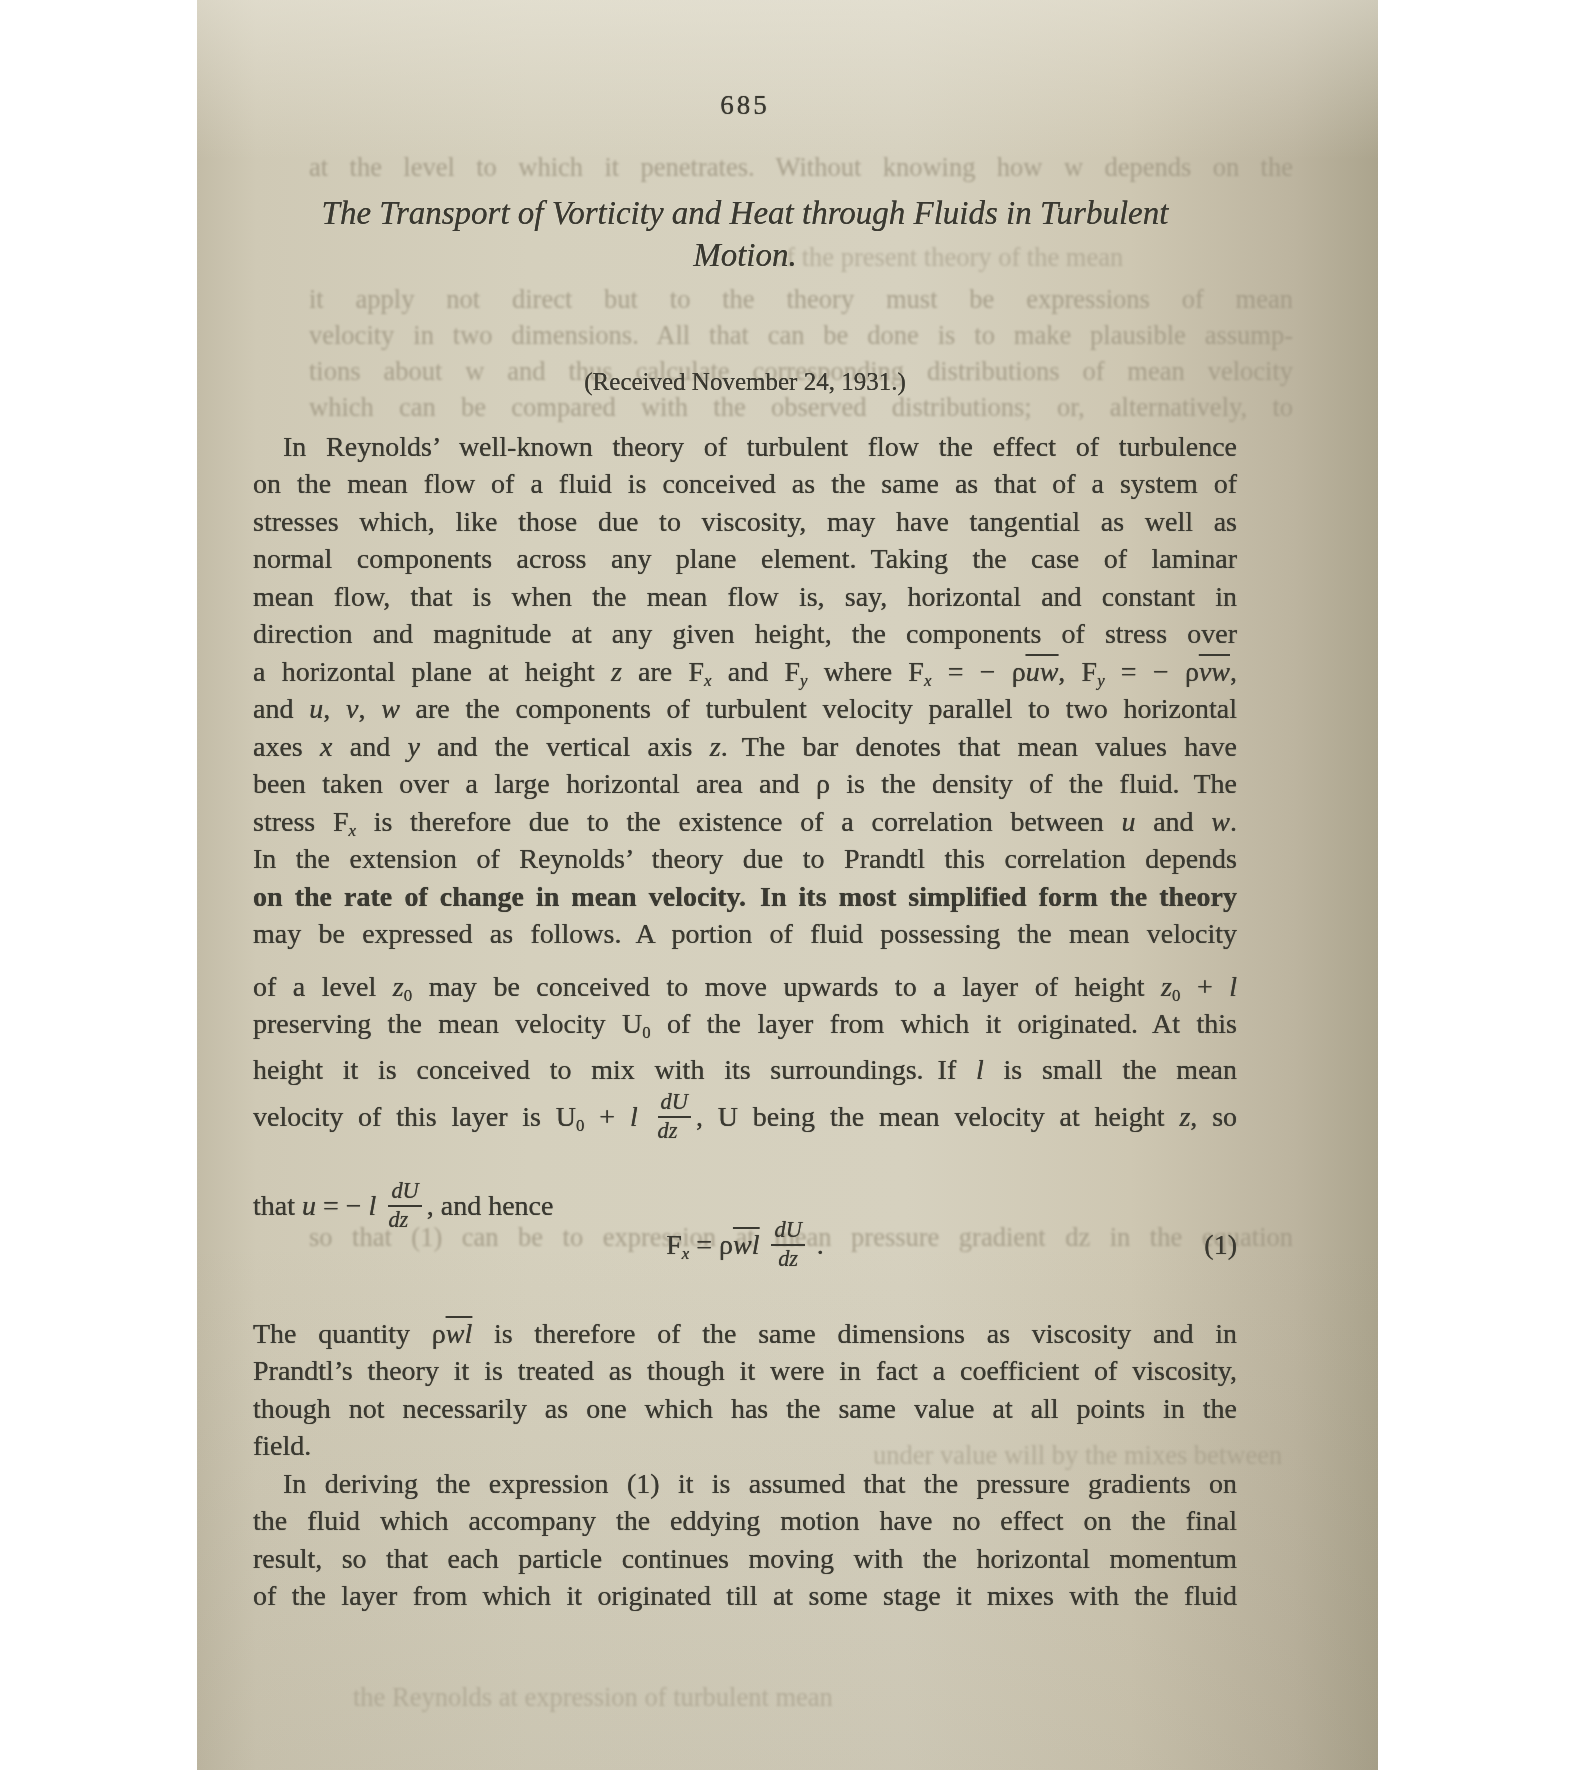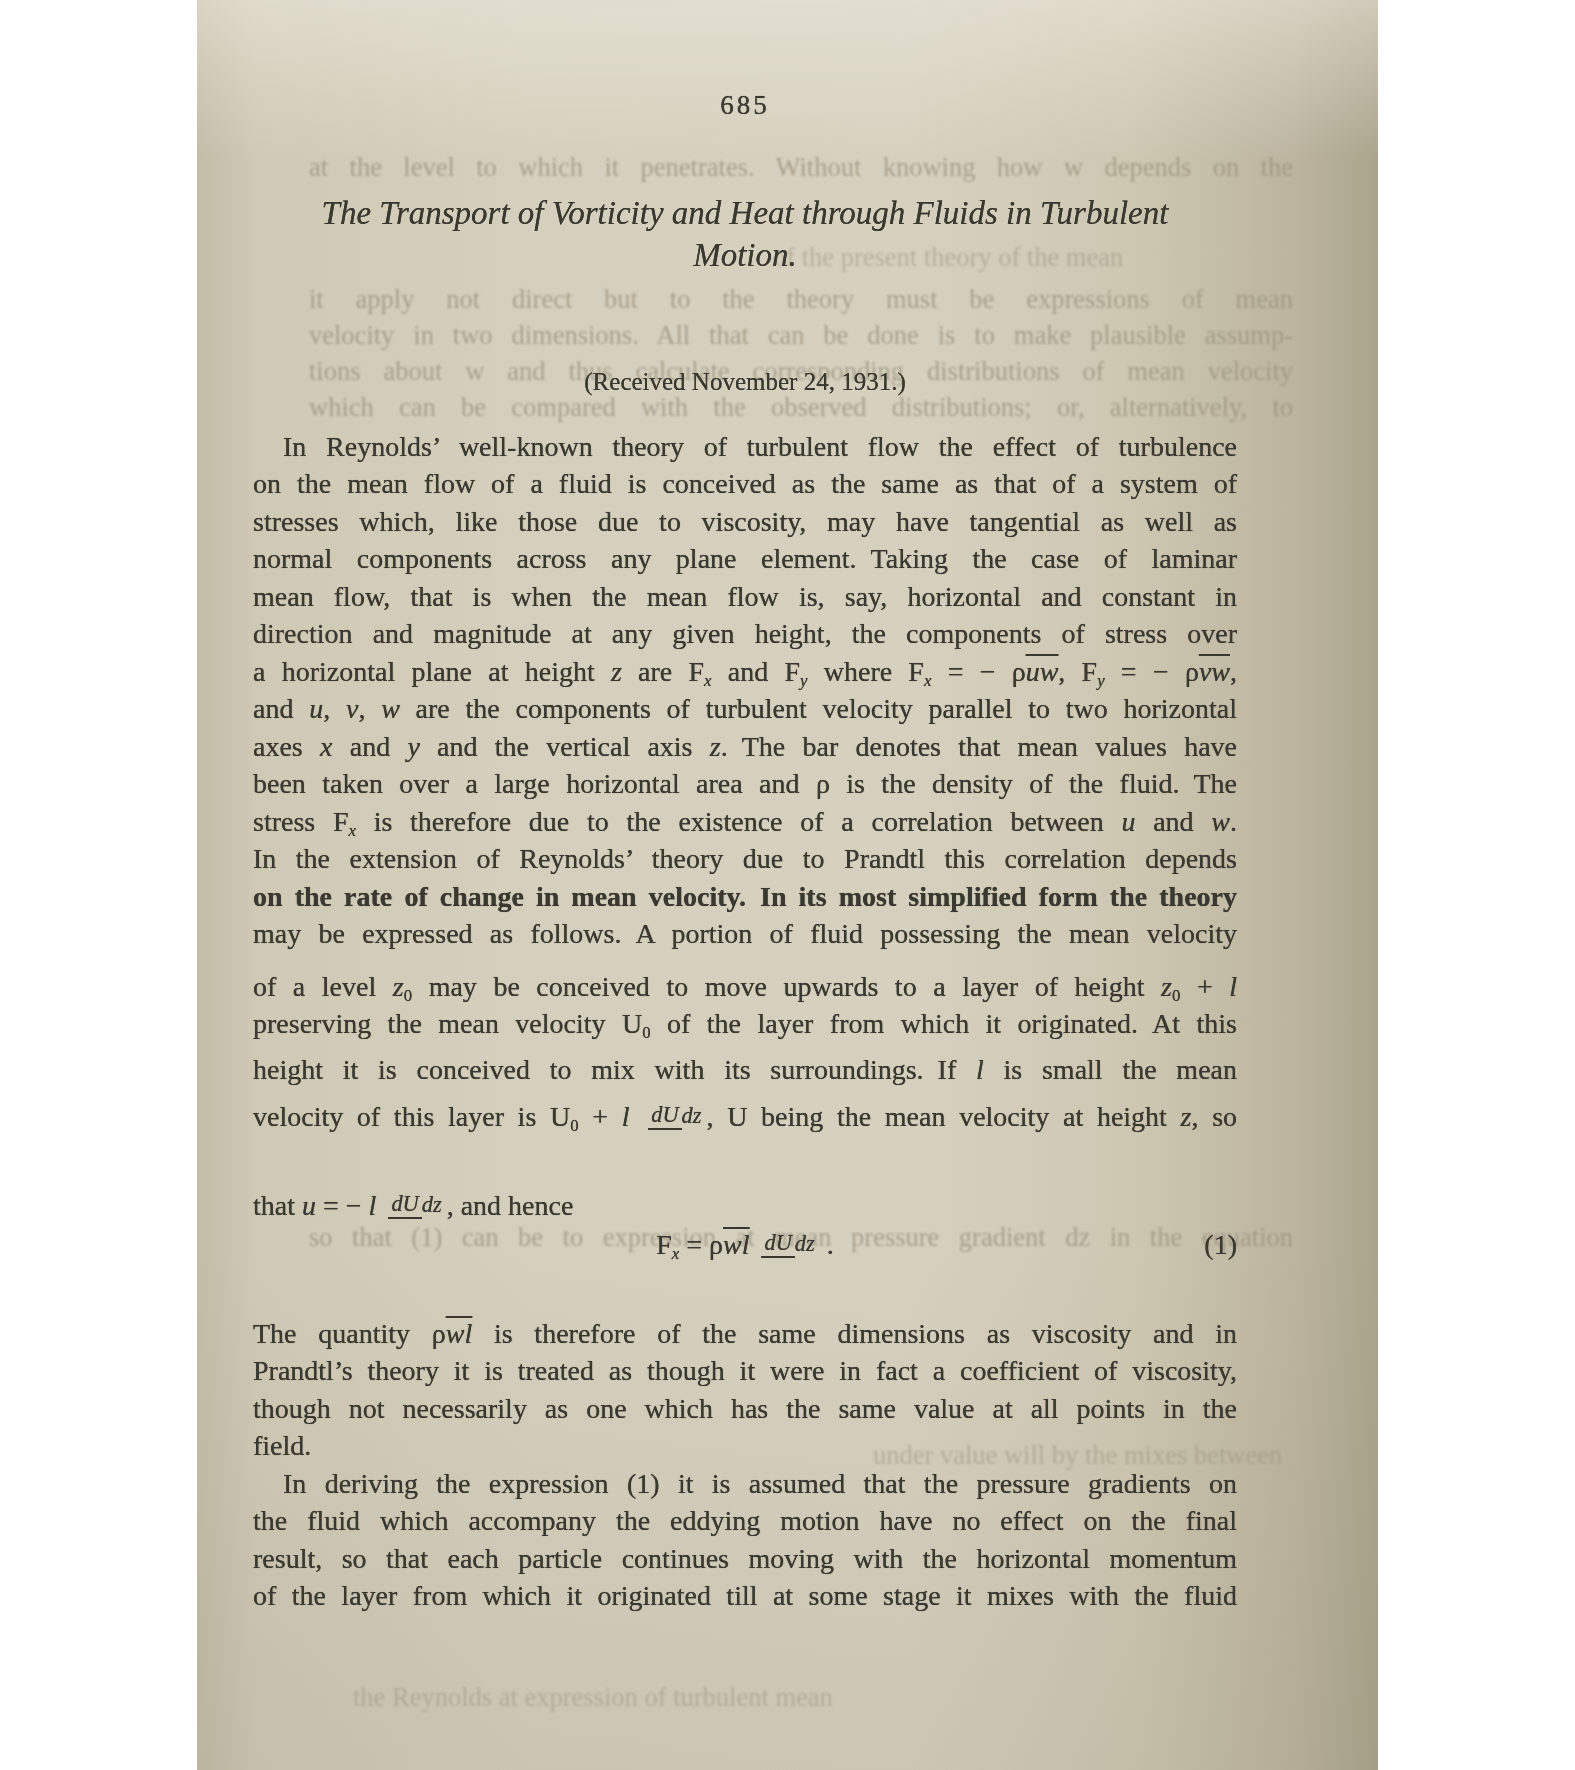--- a/index.html
+++ b/index.html
@@ -46,21 +46,21 @@
     text-shadow:0 0 0.7px currentColor; white-space:normal;
   }
   .bline.left{text-align:left; text-align-last:left;}
   .bline.ind{text-indent:30px;}
   .bline.eq{text-align:center; text-align-last:center;}
   .seg-i{font-style:italic;}
   .seg-sub{font-style:italic; font-size:0.60em; vertical-align:-0.30em;}
   .seg-subr{font-size:0.60em; vertical-align:-0.30em;}
   .seg-ov{font-style:italic; text-decoration:overline; text-decoration-thickness:1.6px; text-underline-offset:2px;}
   .fr{
-    display:inline-flex; flex-direction:row; vertical-align:middle;
+    display:inline-flex; flex-direction:column; vertical-align:middle;
     text-align:center; font-style:italic; font-size:0.80em; line-height:1.08;
     margin:0 5px; transform:translateY(-3px);
   }
   .fr-n{border-bottom:2px solid currentColor; padding:0 3px 1px;}
   .fr-d{padding-top:1px;}
   .eqnum{position:absolute; right:0; top:0; font-style:normal;}
   .ghost{
     position:absolute; color:var(--ghost); font-size:26.5px; line-height:34px;
     filter:blur(0.8px); opacity:0.8;
     text-align:justify; text-align-last:justify;

